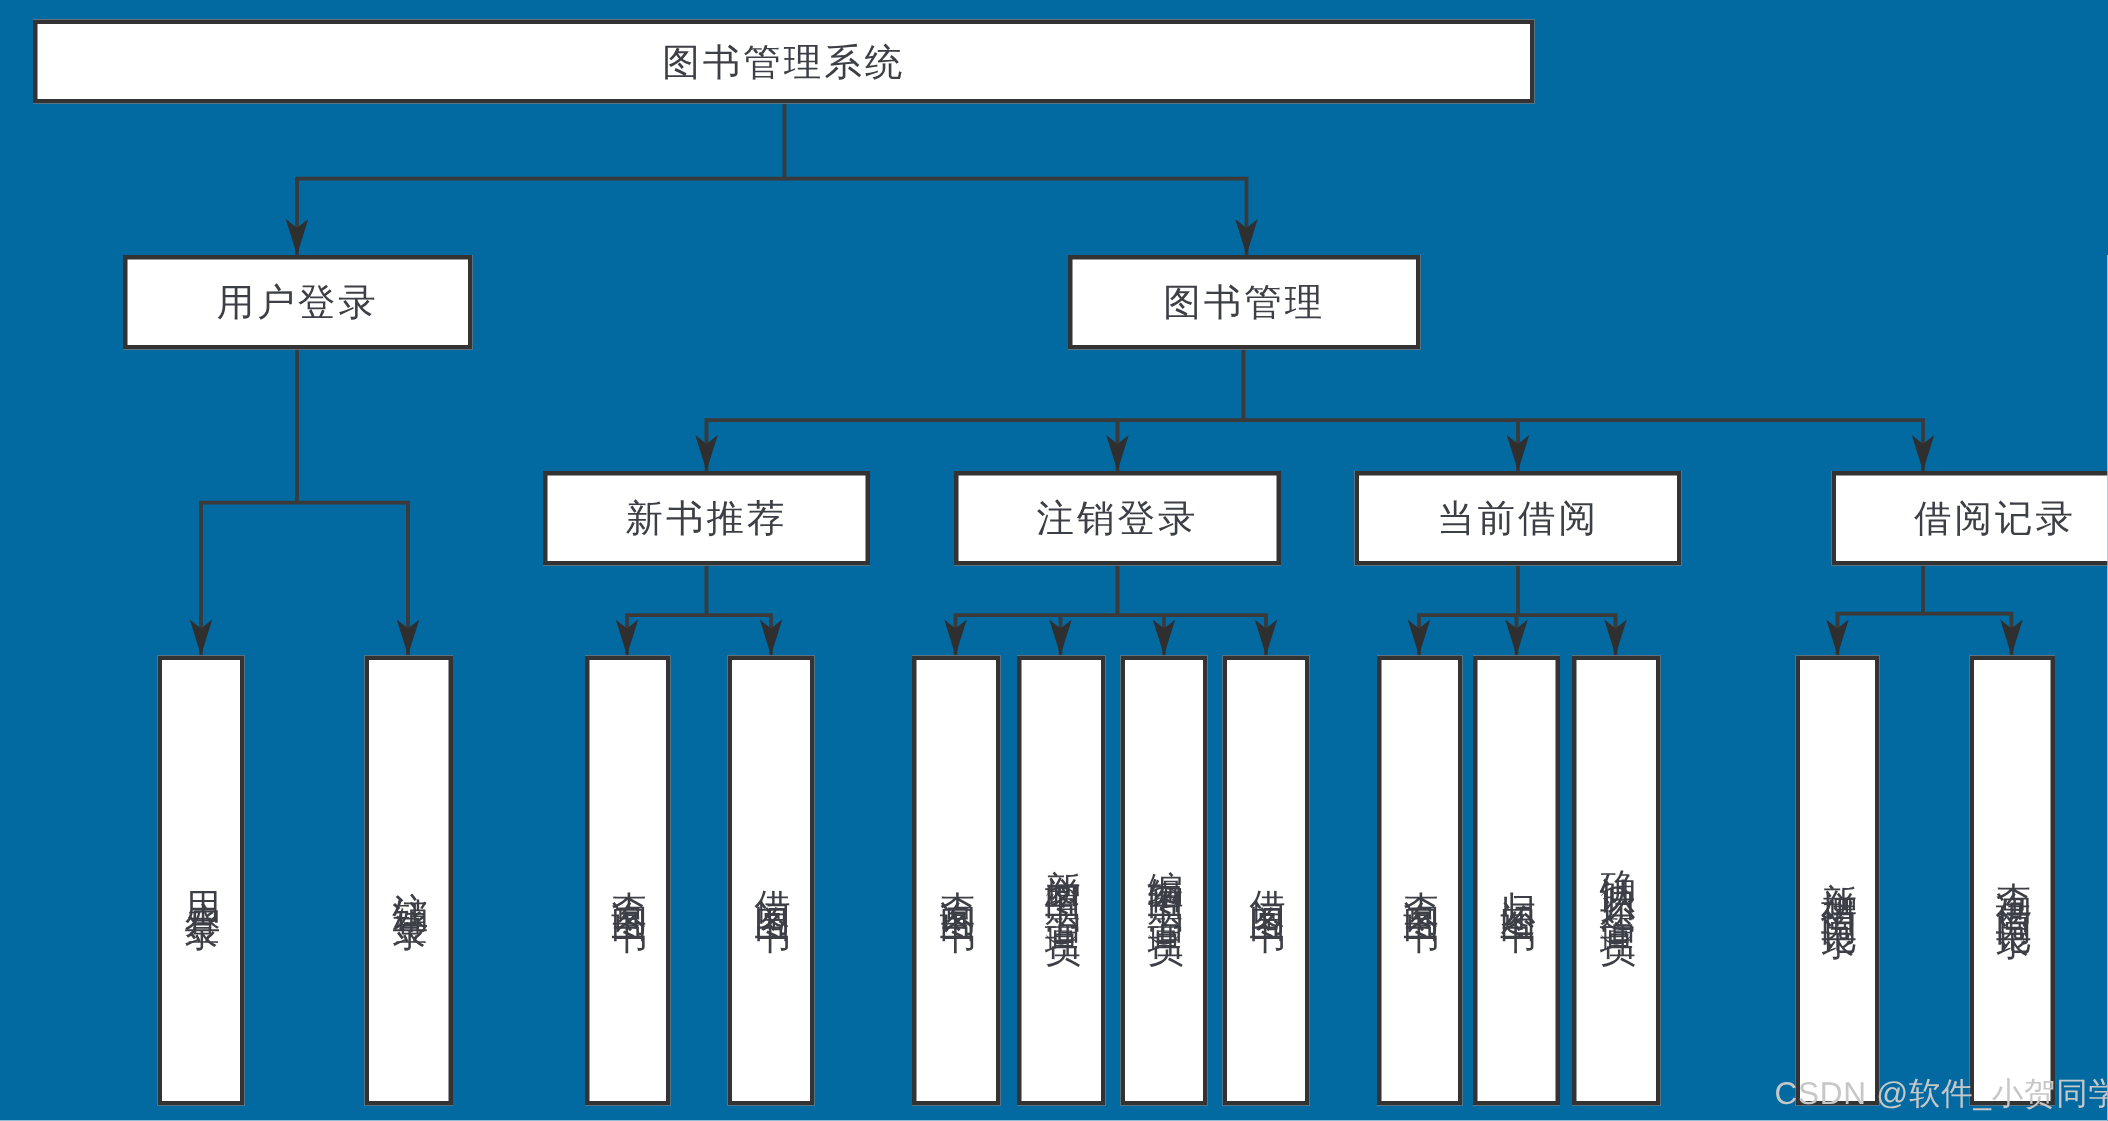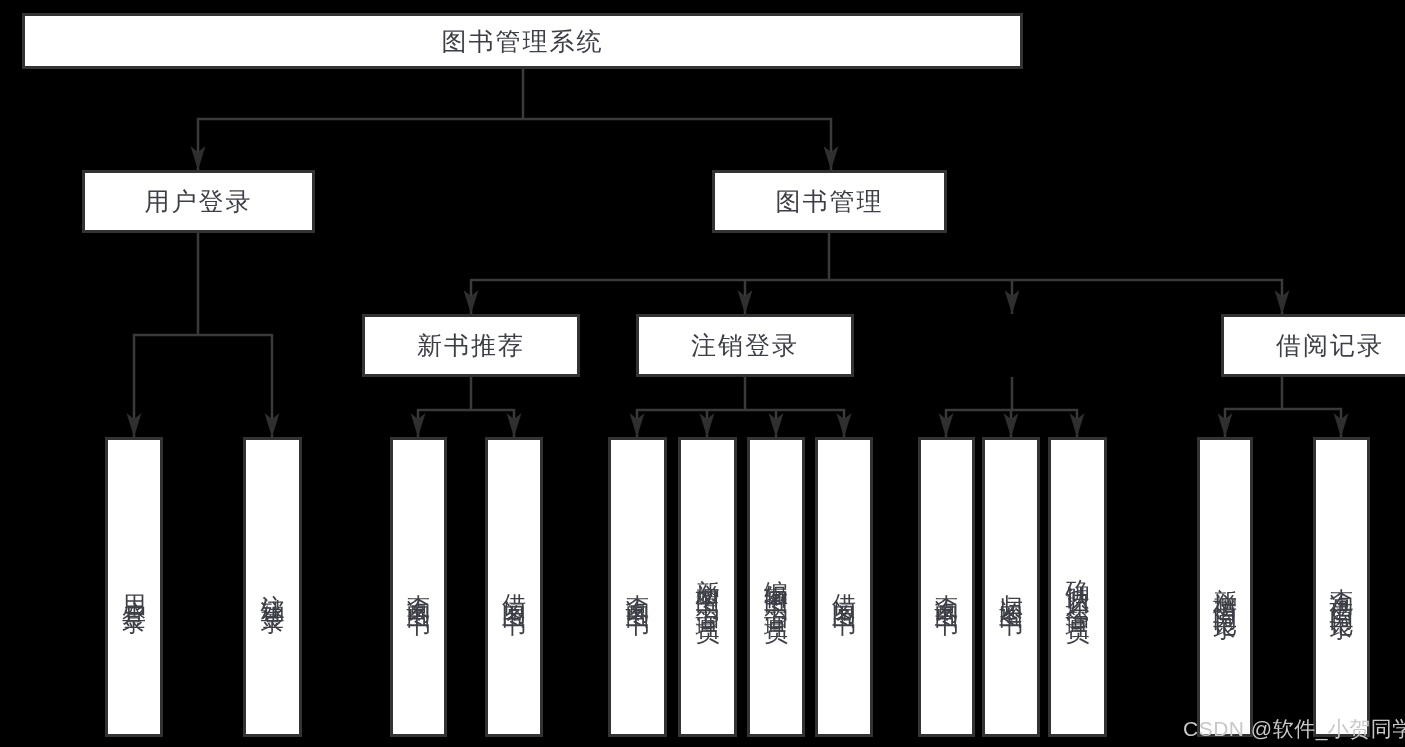--- a/index.html
+++ b/index.html
@@ -5,21 +5,21 @@
   html, body {
     margin: 0;
     padding: 0;
     background: #ffffff;
     font-family: "Liberation Sans", "DejaVu Sans", sans-serif;
   }
   .stage {
     position: relative;
     width: 1405px;
     height: 747px;
-    background: #000000;
+    background: #0369a1;
     overflow: hidden;
   }
   .connectors {
     position: absolute;
     left: 0;
     top: 0;
     width: 1405px;
     height: 747px;
   }
   .node {
@@ -103,20 +103,23 @@
   <div class="node hbox" style="left:712px; top:170px; width:235px; height:63px;">
     <span class="label">图书管理</span>
   </div>
 
   <div class="node hbox" style="left:362px; top:314px; width:218px; height:63px;">
     <span class="label">新书推荐</span>
   </div>
   <div class="node hbox" style="left:636px; top:314px; width:218px; height:63px;">
     <span class="label">注销登录</span>
   </div>
+  <div class="node hbox" style="left:903px; top:314px; width:218px; height:63px;">
+    <span class="label">当前借阅</span>
+  </div>
   <div class="node hbox" style="left:1173px; top:314px; width:218px; height:63px;margin-left:48px;">
     <span class="label">借阅记录</span>
   </div>
 
   <div class="node vbox" style="left:105px; top:437px; width:58px; height:300px;">
     <span class="label">用户登录</span>
   </div>
   <div class="node vbox" style="left:243px; top:437px; width:59px; height:300px;">
     <span class="label">注销登录</span>
   </div>

